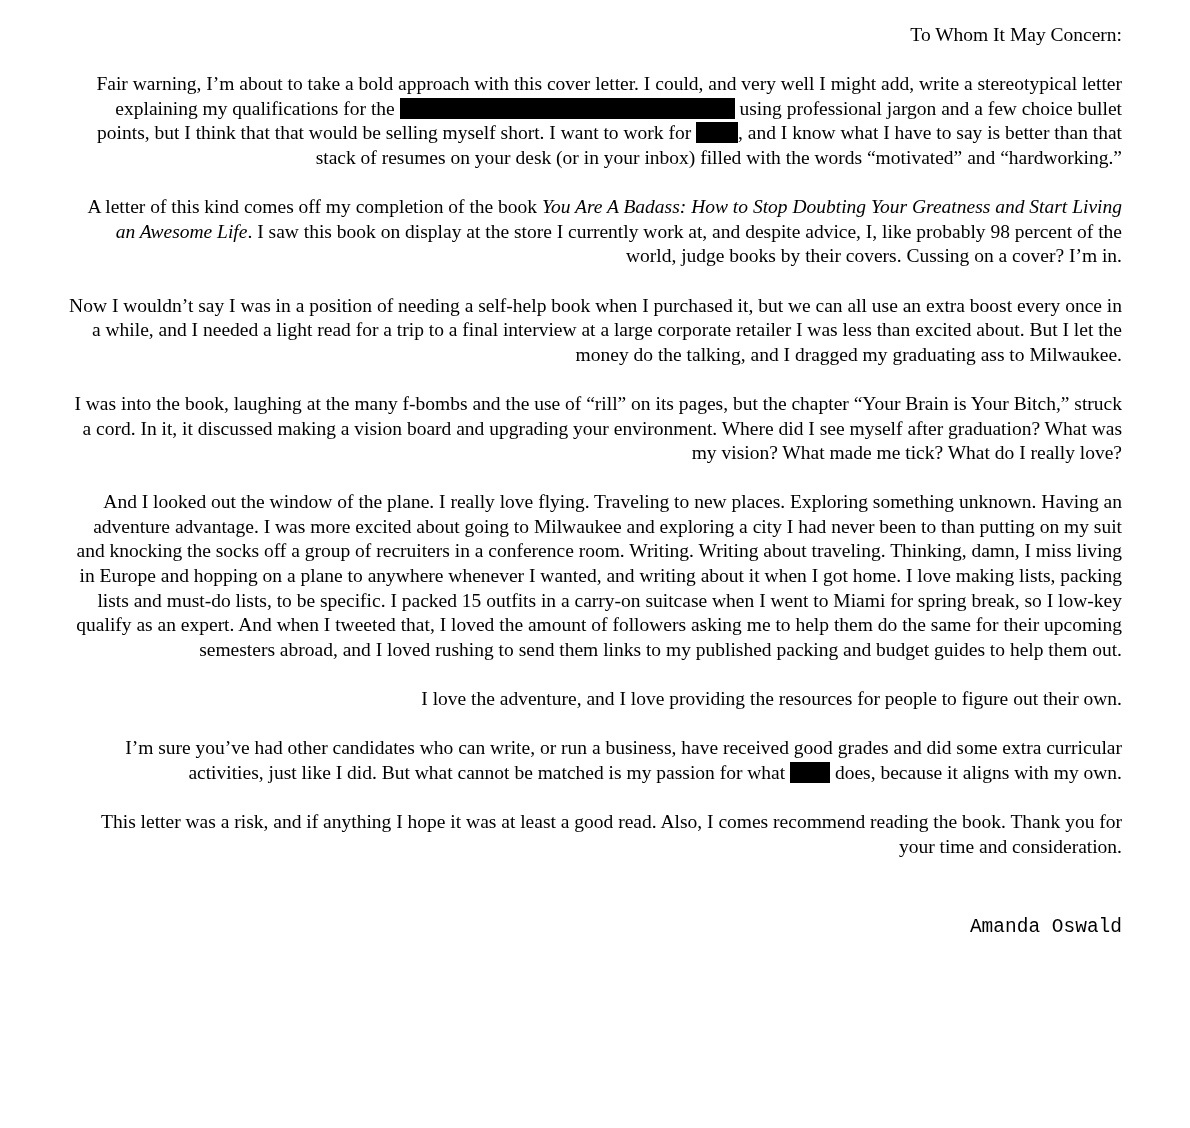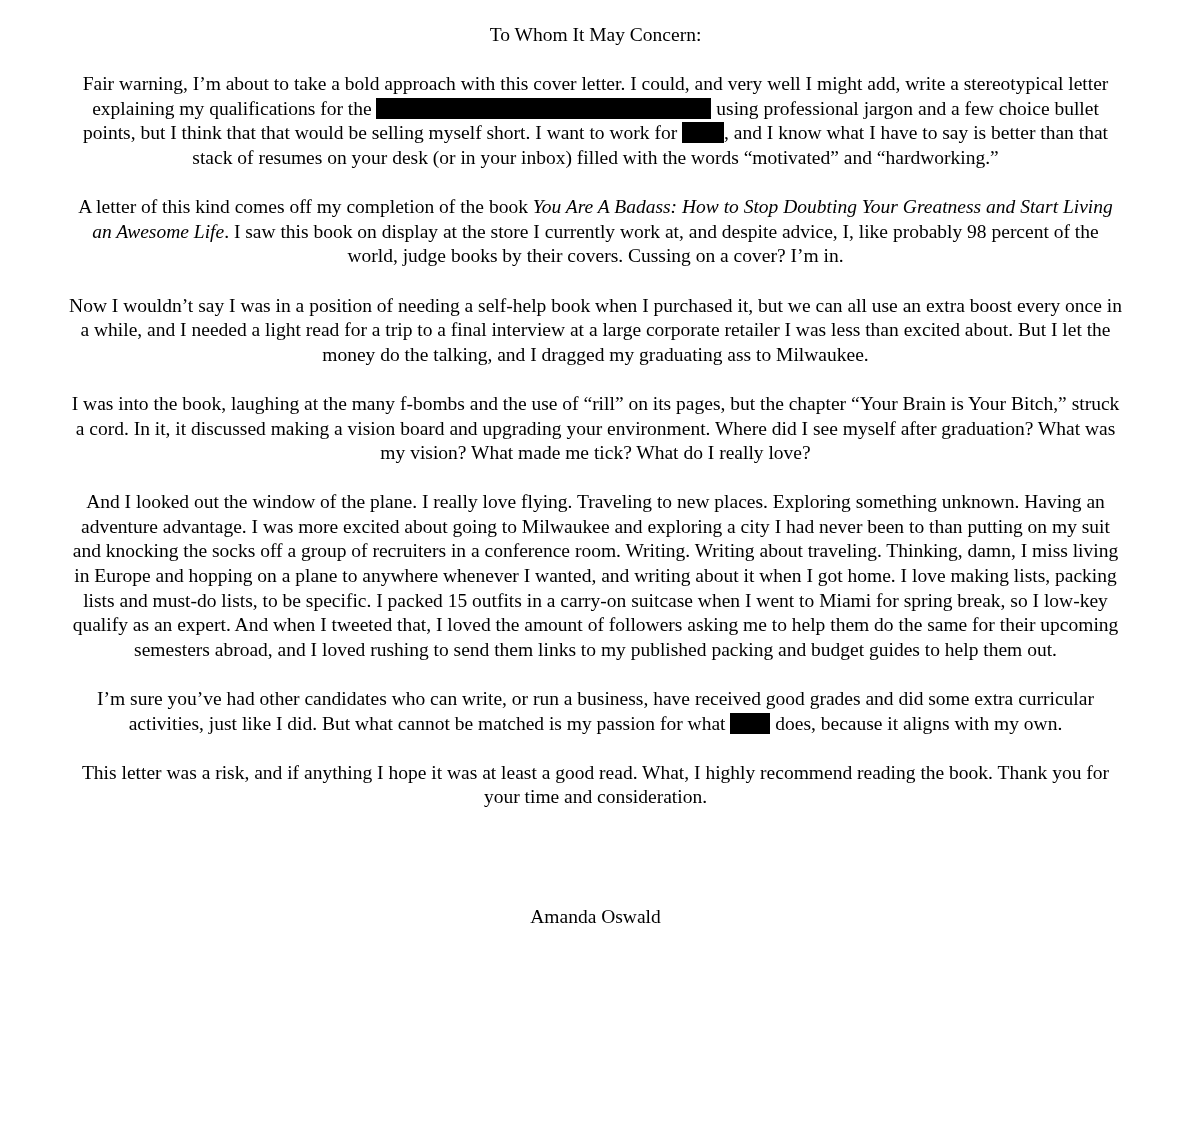--- a/index.html
+++ b/index.html
@@ -18,27 +18,28 @@
     height: 1128px;
     padding: 23px 68px 0 69px;
     font-family: "Liberation Serif", "DejaVu Serif", serif;
     font-size: 19.5px;
     line-height: 24.6px;
     color: #000000;
     background: #ffffff;
   }
   .para {
     margin: 24.6px 0 0 0;
-    text-align: center;
+    text-align: right;
   }
   .para:first-child {
     margin-top: 0;
   }
   .para[data-name="signature-name"] {
-    margin-top: 95px;
+    margin-top: 56px;
+    font-family: Liberation Mono, monospace;
   }
   .italic {
     font-style: italic;
   }
   .redacted {
     display: inline-block;
     background: #000000;
     height: 21px;
     vertical-align: -4px;
   }
@@ -47,17 +48,18 @@
 <body>
 
 <div class="page" data-name="cover-letter-page">
   <div data-name="letter-body">
       <p class="para" data-name="salutation"><span data-name="text-run">To Whom It May Concern:</span></p>
       <p class="para" data-name="p-fair-warning"><span data-name="text-run">Fair warning, I’m about to take a bold approach with this cover letter. I could, and very well I might add, write a stereotypical letter explaining my qualifications for the </span><span class="redacted" data-name="redaction-bar" style="width: 335px;"></span><span data-name="text-run"> using professional jargon and a few choice bullet points, but I think that that would be selling myself short. I want to work for </span><span class="redacted" data-name="redaction-bar" style="width: 42px;"></span><span data-name="text-run">, and I know what I have to say is better than that stack of resumes on your desk (or in your inbox) filled with the words “motivated” and “hardworking.”</span></p>
       <p class="para" data-name="p-book-completion"><span data-name="text-run">A letter of this kind comes off my completion of the book </span><span class="italic" data-name="book-title-italic">You Are A Badass: How to Stop Doubting Your Greatness and Start Living an Awesome Life</span><span data-name="text-run">. I saw this book on display at the store I currently work at, and despite advice, I, like probably 98 percent of the world, judge books by their covers. Cussing on a cover? I’m in.</span></p>
       <p class="para" data-name="p-self-help"><span data-name="text-run">Now I wouldn’t say I was in a position of needing a self-help book when I purchased it, but we can all use an extra boost every once in a while, and I needed a light read for a trip to a final interview at a large corporate retailer I was less than excited about. But I let the money do the talking, and I dragged my graduating ass to Milwaukee.</span></p>
       <p class="para" data-name="p-into-the-book"><span data-name="text-run">I was into the book, laughing at the many f-bombs and the use of “rill” on its pages, but the chapter “Your Brain is Your Bitch,” struck a cord. In it, it discussed making a vision board and upgrading your environment. Where did I see myself after graduation? What was my vision? What made me tick? What do I really love?</span></p>
       <p class="para" data-name="p-window-plane"><span data-name="text-run">And I looked out the window of the plane. I really love flying. Traveling to new places. Exploring something unknown. Having an adventure advantage. I was more excited about going to Milwaukee and exploring a city I had never been to than putting on my suit and knocking the socks off a group of recruiters in a conference room. Writing. Writing about traveling. Thinking, damn, I miss living in Europe and hopping on a plane to anywhere whenever I wanted, and writing about it when I got home. I love making lists, packing lists and must-do lists, to be specific. I packed 15 outfits in a carry-on suitcase when I went to Miami for spring break, so I low-key qualify as an expert. And when I tweeted that, I loved the amount of followers asking me to help them do the same for their upcoming semesters abroad, and I loved rushing to send them links to my published packing and budget guides to help them out.</span></p>
+      <p class="para" data-name="p-love-adventure"><span data-name="text-run">I love the adventure, and I love providing the resources for people to figure out their own.</span></p>
       <p class="para" data-name="p-other-candidates"><span data-name="text-run">I’m sure you’ve had other candidates who can write, or run a business, have received good grades and did some extra curricular activities, just like I did. But what cannot be matched is my passion for what </span><span class="redacted" data-name="redaction-bar" style="width: 40px;"></span><span data-name="text-run"> does, because it aligns with my own.</span></p>
-      <p class="para" data-name="p-letter-risk"><span data-name="text-run">This letter was a risk, and if anything I hope it was at least a good read. What, I highly recommend reading the book. Thank you for your time and consideration.</span></p>
+      <p class="para" data-name="p-letter-risk"><span data-name="text-run">This letter was a risk, and if anything I hope it was at least a good read. Also, I comes recommend reading the book. Thank you for your time and consideration.</span></p>
       <p class="para" data-name="signature-name"><span data-name="text-run">Amanda Oswald</span></p>
     </div>
 </div>
 
 </body></html>

